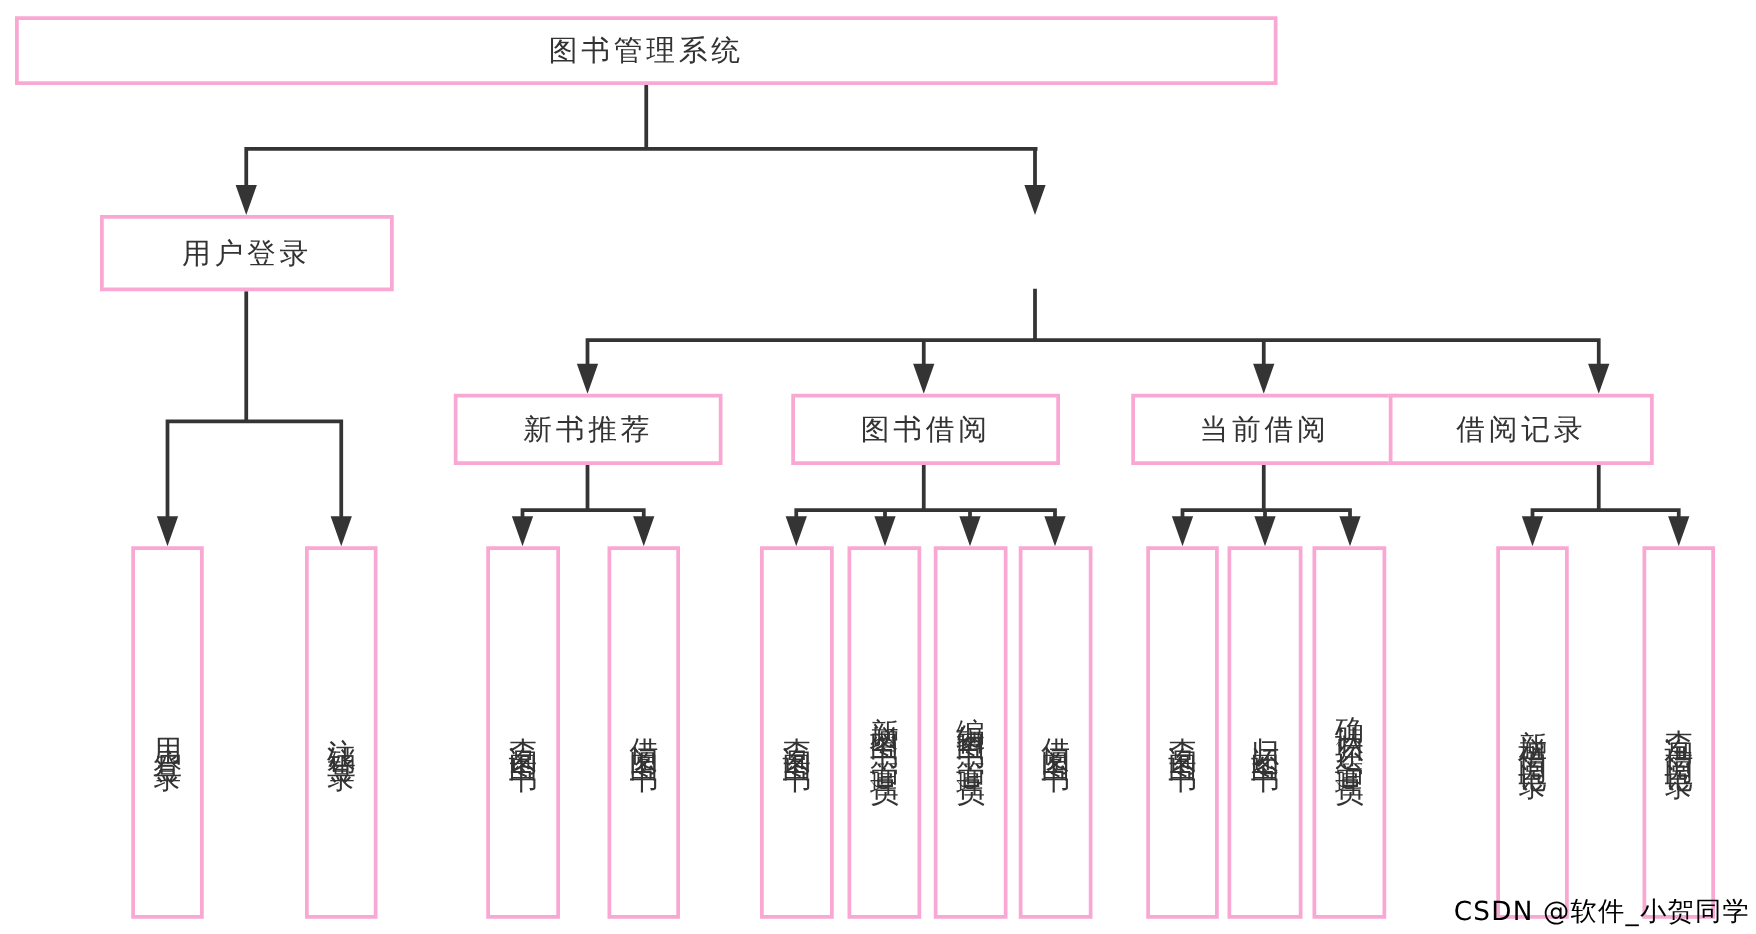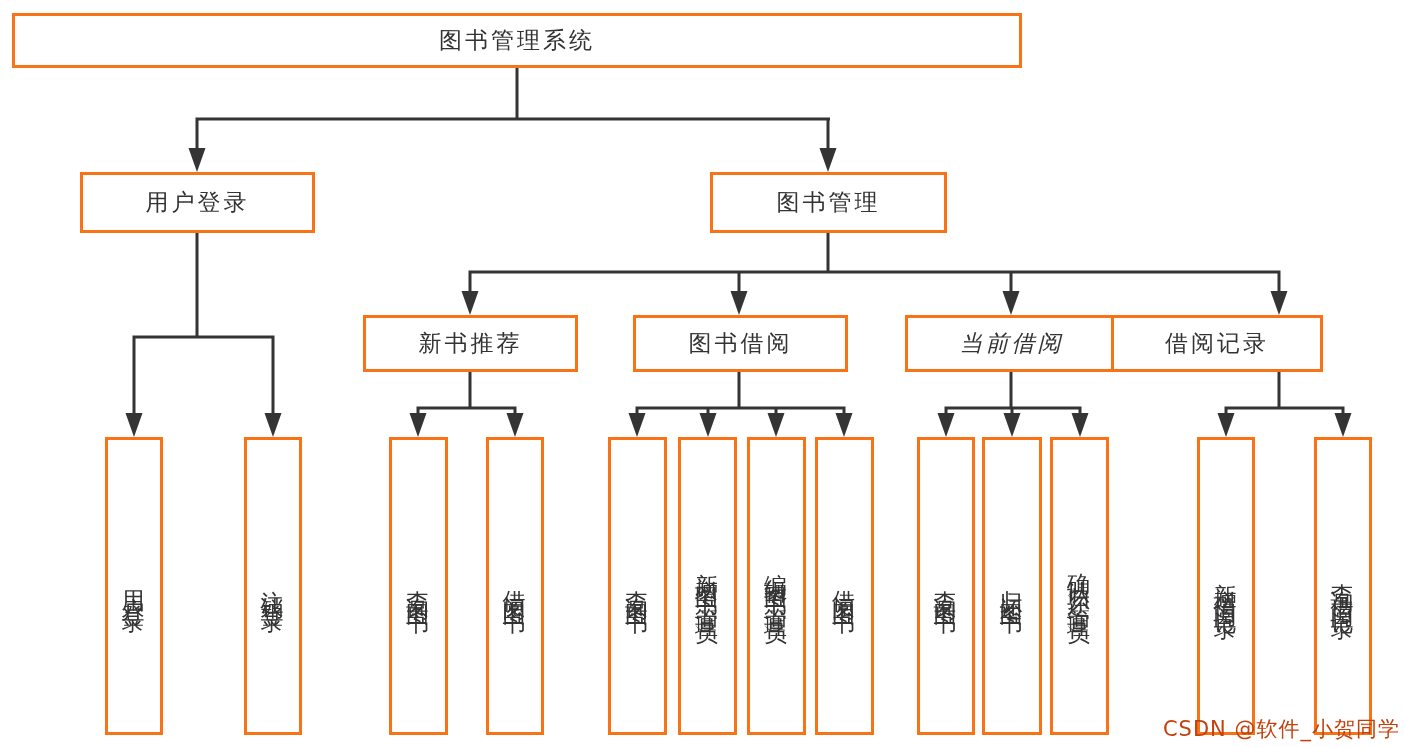--- a/index.html
+++ b/index.html
@@ -14,21 +14,21 @@
   }
   svg.wires {
     position: absolute;
     left: 0; top: 0;
     width: 1405px; height: 747px;
     z-index: 1;
   }
   .box {
     position: absolute;
     box-sizing: border-box;
-    border: 3px solid #f97316;
+    border: 3px solid #f9a8d4;
     background: #ffffff;
     display: flex;
     align-items: center;
     justify-content: center;
     z-index: 2;
     white-space: nowrap;
   }
   .h {
     font-size: 23px;
     letter-spacing: 3px;
@@ -39,21 +39,21 @@
     font-size: 23px;
     letter-spacing: 7px;
     white-space: normal;
   }
   .watermark {
     position: absolute;
     right: 5px;
     bottom: 4px;
     font-size: 21px;
     letter-spacing: 1px;
-    color: #c2410c;
+    color: #000000;
     z-index: 5;
   }
 </style>
 </head>
 <body>
 
 <div class="stage">
 
   <svg class="wires" viewBox="0 0 1405 747" aria-hidden="true">
     <g stroke="#343434" stroke-width="3" fill="none">
@@ -91,25 +91,24 @@
       <polygon points="1003.5,413 1020.5,413 1012,437"></polygon>
       <polygon points="1071.5,413 1088.5,413 1080,437"></polygon>
       <polygon points="1217.5,413 1234.5,413 1226,437"></polygon>
       <polygon points="1334.5,413 1351.5,413 1343,437"></polygon>
     </g>
   </svg>
 
   <div class="box h" style="left:12px; top:13px; width:1010px; height:55px;">图书管理系统</div>
 
   <div class="box h" style="left:80px; top:172px; width:235px; height:61px;">用户登录</div>
-  <div class="box h" style="left:710px; top:172px; width:237px; height:61px;">图书管理</div>
 
   <div class="box h" style="left:633px; top:315px; width:215px; height:57px;">图书借阅</div>
   <div class="box h" style="left:363px; top:315px; width:215px; height:57px;">新书推荐</div>
-  <div class="box h" style="left:905px; top:315px; width:213px; height:57px;font-style:italic;">当前借阅</div>
+  <div class="box h" style="left:905px; top:315px; width:213px; height:57px;">当前借阅</div>
   <div class="box h" style="left:1111px; top:315px; width:212px; height:57px;">借阅记录</div>
 
   <div class="box v" style="left:105px; top:437px; width:58px; height:298px;">用户登录</div>
   <div class="box v" style="left:244px; top:437px; width:58px; height:298px;">注销登录</div>
 
   <div class="box v" style="left:389px; top:437px; width:59px; height:298px;">查询图书</div>
   <div class="box v" style="left:486px; top:437px; width:58px; height:298px;">借阅图书</div>
 
   <div class="box v" style="left:608px; top:437px; width:59px; height:298px;">查询图书</div>
   <div class="box v" style="left:678px; top:437px; width:59px; height:298px;">新增图书（管理员）</div>

